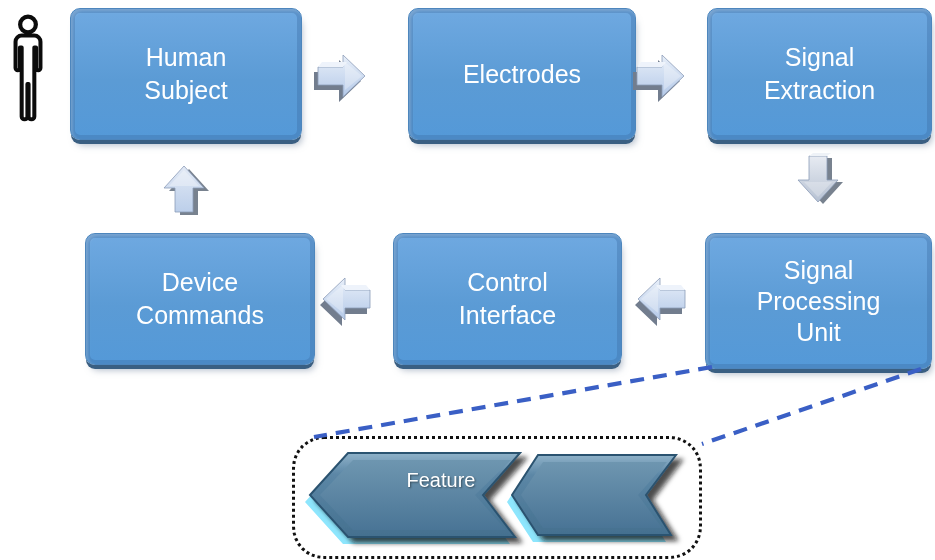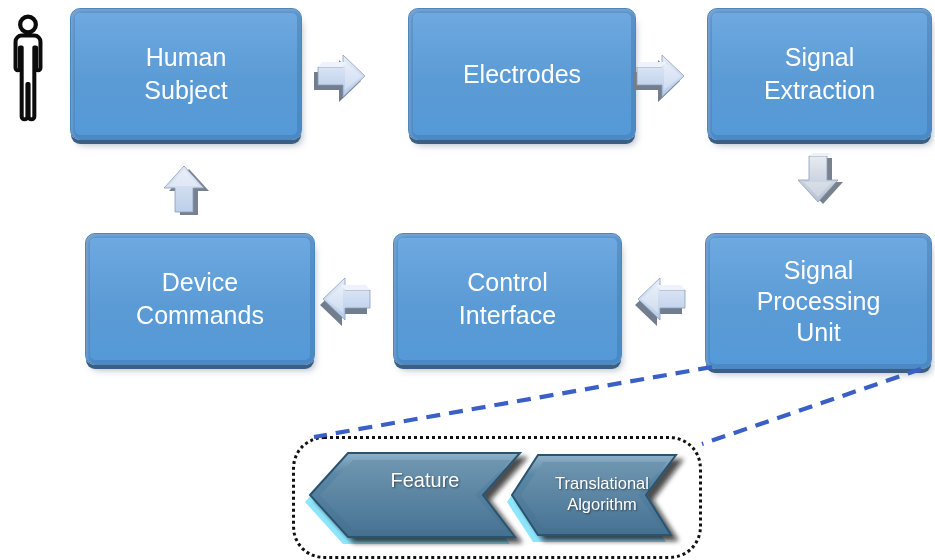--- a/index.html
+++ b/index.html
@@ -25,21 +25,21 @@
   .arrow{position:absolute;}
   .callout{
     position:absolute;left:292px;top:436px;width:404px;height:117px;
     border:3px dotted #111111;border-radius:32px;background:transparent;
   }
   .overlay{position:absolute;left:0;top:0;pointer-events:none;}
   .chev-label{
     position:absolute;color:#ffffff;text-align:center;
     text-shadow:1px 1px 2px rgba(0,0,0,0.45);
   }
-  .chev-label.fe{left:340px;top:467px;width:170px;font-size:20px;line-height:1.35;}
+  .chev-label.fe{left:356px;top:467px;width:170px;font-size:20px;line-height:1.35;}
   .chev-label.ta{left:527px;top:473px;width:150px;font-size:16.5px;line-height:1.3;}
   .person{position:absolute;left:5px;top:9px;}
 </style>
 </head>
 <body>
 
 <div id="canvas">
 
   <svg class="person" width="46" height="122" viewBox="0 0 48 115">
     <circle cx="24" cy="10" r="8.2" fill="none" stroke="#0b0b0b" stroke-width="4.4"></circle>
@@ -179,18 +179,14 @@
     <g>
       <polygon points="512,495 538,455 676,455 646,495 671,535 538,535" transform="translate(-5,7)" fill="#8ee6fd"></polygon>
       <polygon points="512,495 538,455 676,455 646,495 671,535 538,535" fill="url(#gch)" stroke="#2c5370" stroke-width="2" filter="url(#chShadow)"></polygon>
       <polygon points="521,495 543,462 667,462 638,495 662,528 543,528" fill="url(#gch2)"></polygon>
     </g>
   </svg>
 
   <div class="chev-label fe">
     <span class="ln">Feature</span>
   </div>
-  <div class="chev-label ta">
-    <span class="ln">Translational</span>
-    <span class="ln">Algorithm</span>
-  </div>
 
 </div>
 
 </body></html>

